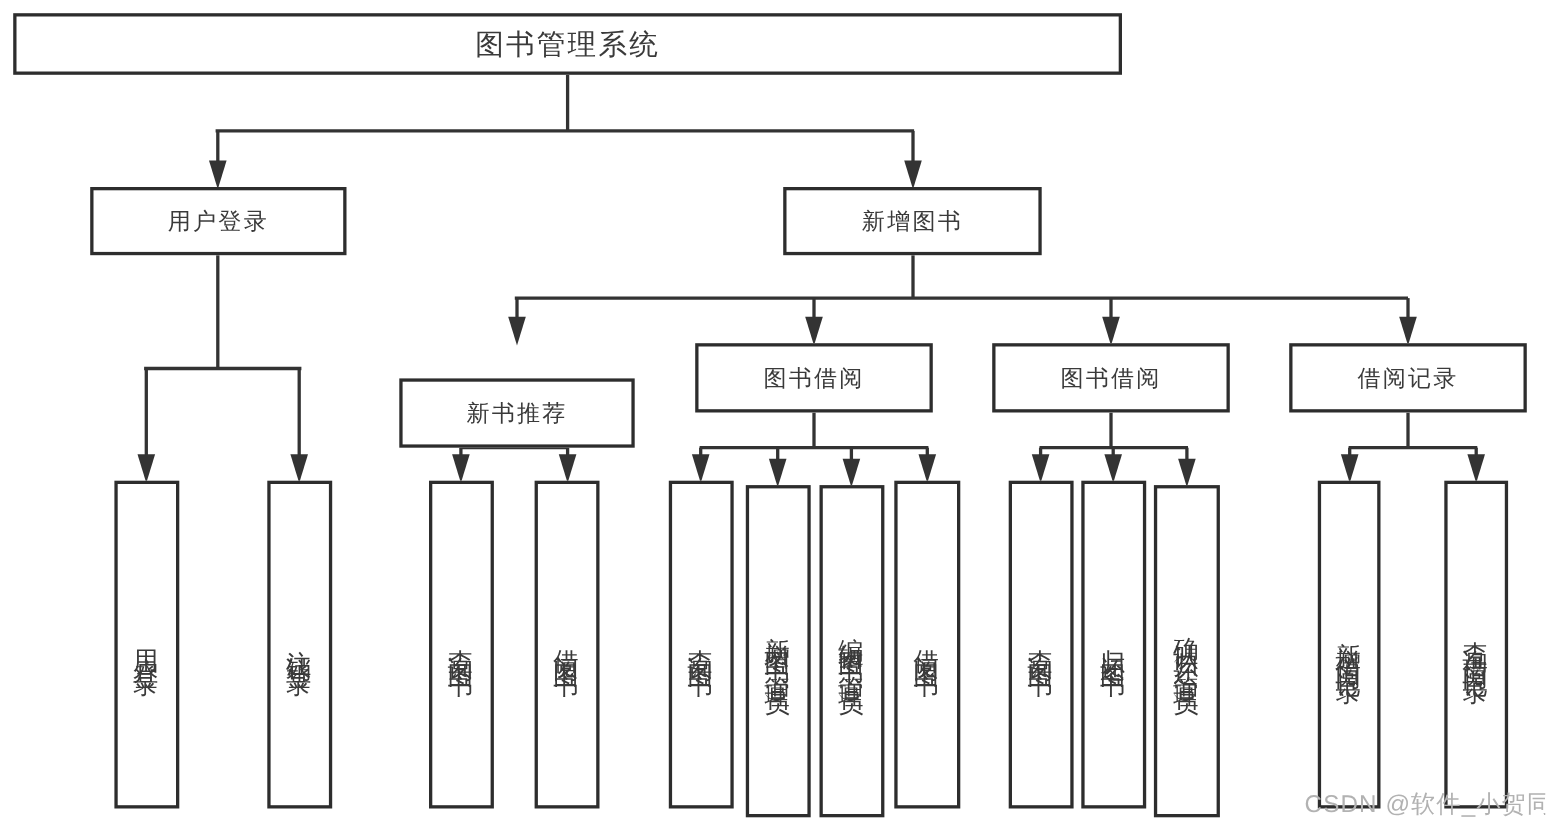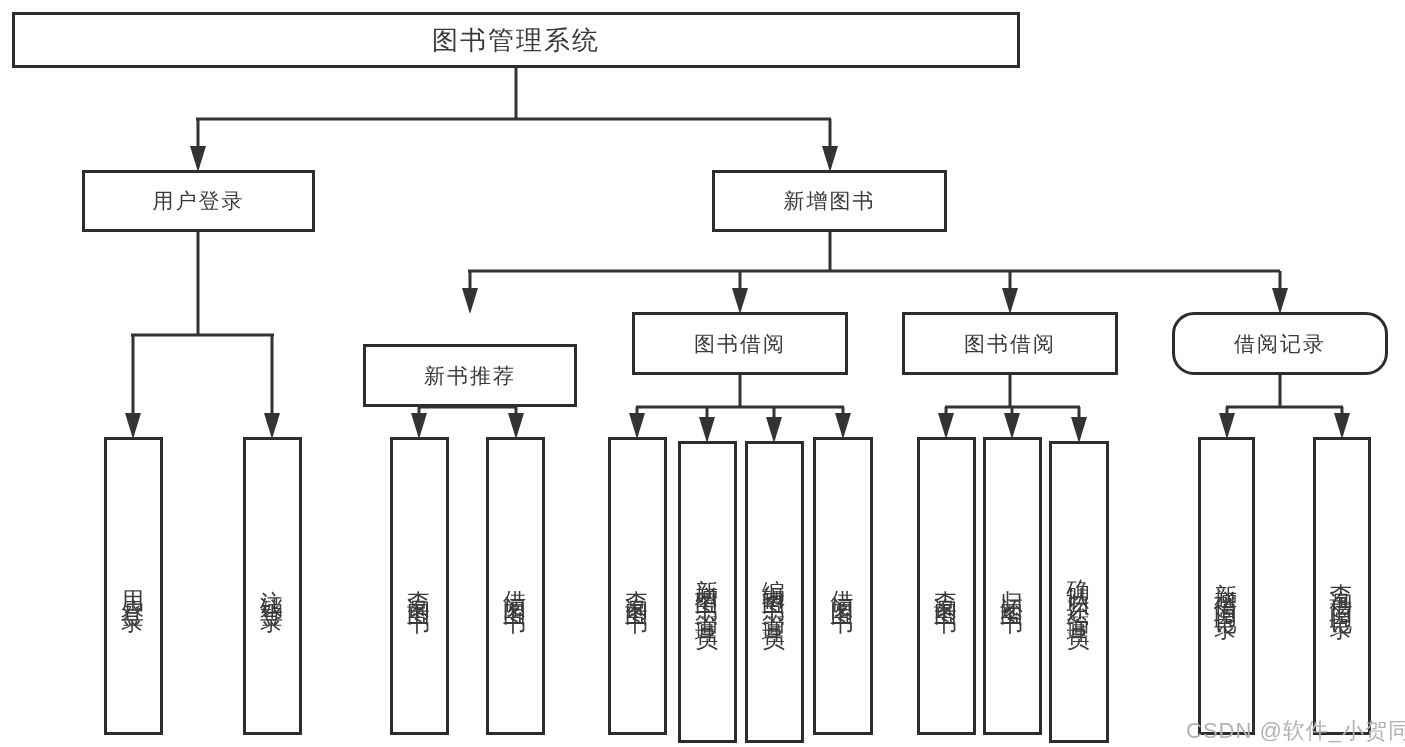--- a/index.html
+++ b/index.html
@@ -134,21 +134,21 @@
   </svg>
 
   <div class="hbox root">图书管理系统</div>
 
   <div class="hbox" style="left:82px; top:170px; width:233px; height:62px;">用户登录</div>
   <div class="hbox" style="left:712px; top:170px; width:235px; height:62px;">新增图书</div>
 
   <div class="hbox" style="left:363px; top:312px; width:214px; height:63px;margin-top:32px;">新书推荐</div>
   <div class="hbox" style="left:632px; top:312px; width:216px; height:63px;">图书借阅</div>
   <div class="hbox" style="left:902px; top:312px; width:216px; height:63px;">图书借阅</div>
-  <div class="hbox" style="left:1172px; top:312px; width:216px; height:63px;border-radius:22px;">借阅记录</div>
+  <div class="hbox" style="left:1172px; top:312px; width:216px; height:63px;">借阅记录</div>
 
   <div class="vbox" style="left:104px;">用户登录</div>
   <div class="vbox" style="left:243px;">注销登录</div>
 
   <div class="vbox" style="left:390px;">查询图书</div>
   <div class="vbox" style="left:486px;">借阅图书</div>
 
   <div class="vbox" style="left:608px;">查询图书</div>
   <div class="vbox tall" style="left:678px;">新增图书（管理员）</div>
   <div class="vbox tall" style="left:745px;">编辑图书（管理员）</div>

